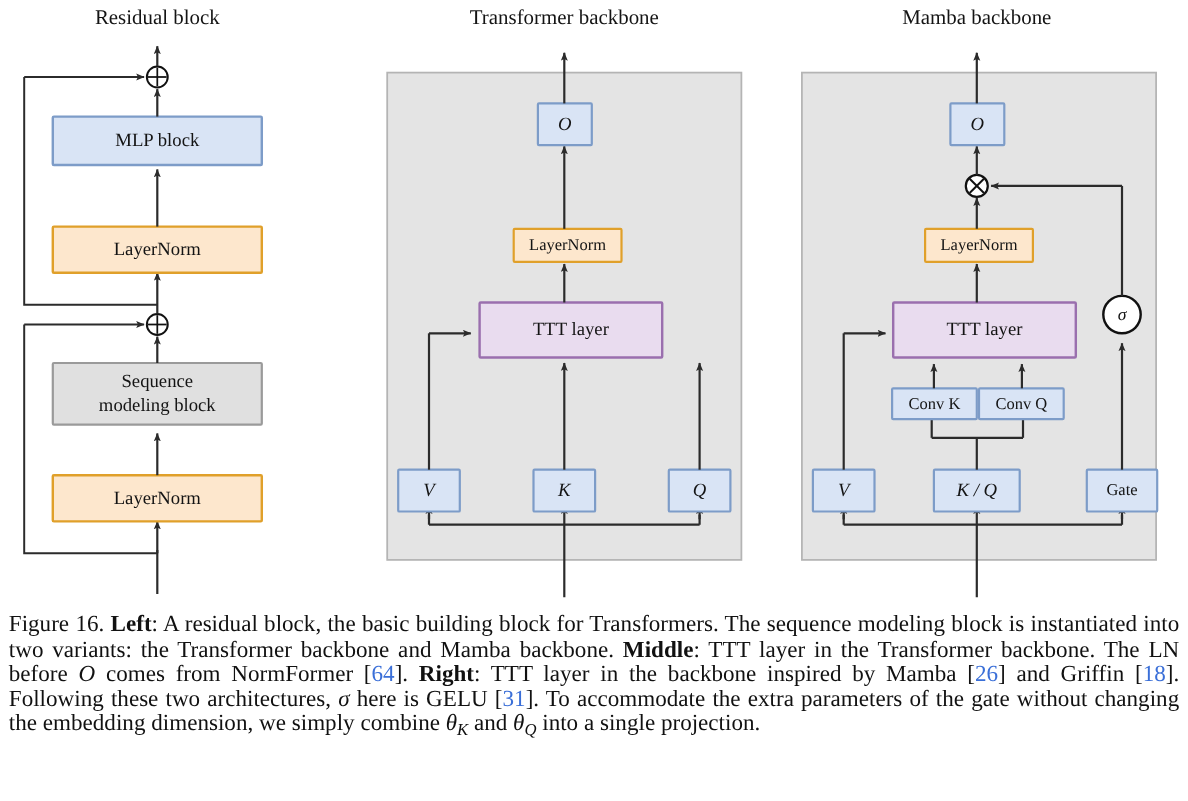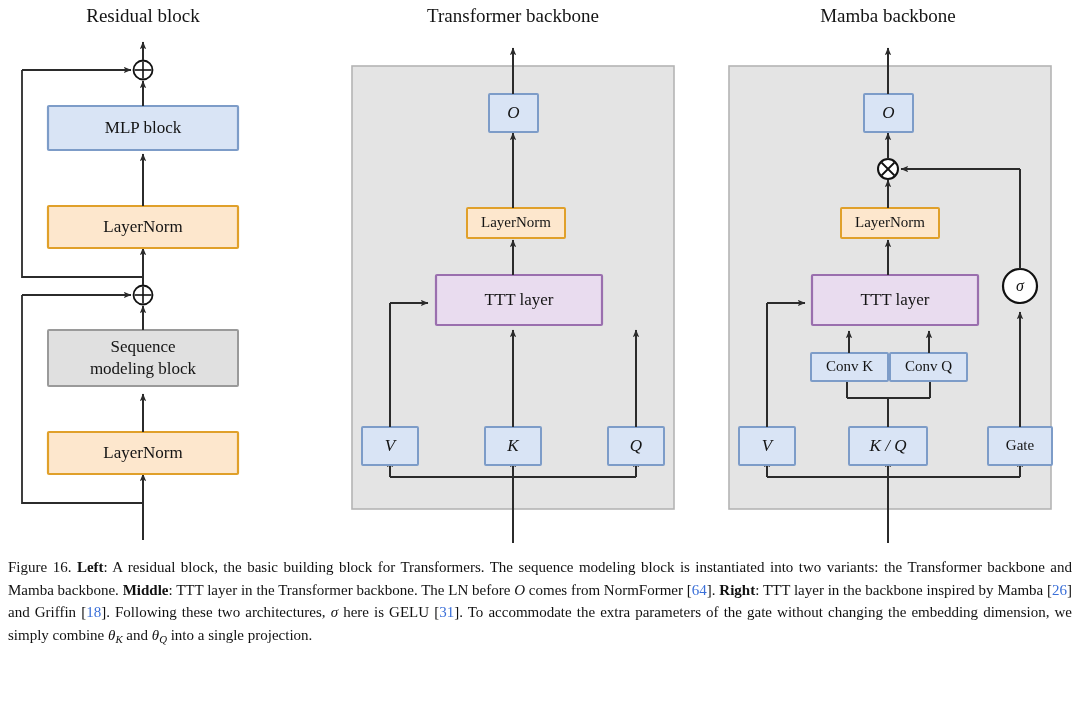--- a/index.html
+++ b/index.html
@@ -60,21 +60,21 @@
     dominant-baseline: middle;
   }
 
   
   #caption {
     position: absolute;
     left: 8px;
     top: 556px;
     width: 1064px;
     font-family: "Liberation Serif", "DejaVu Serif", serif;
-    font-size: 15px;
+    font-size: 21px;
     line-height: 22.6px;
     color: #111111;
     text-align: justify;
     text-justify: inter-word;
   }
   .cite { color: #3a6fd8; }
   .math-it { font-style: italic; font-family: "Liberation Serif","DejaVu Serif",serif; }
   .sub { font-size: 0.72em; vertical-align: -0.28em; font-style: italic; }
 </style>
 </head>

